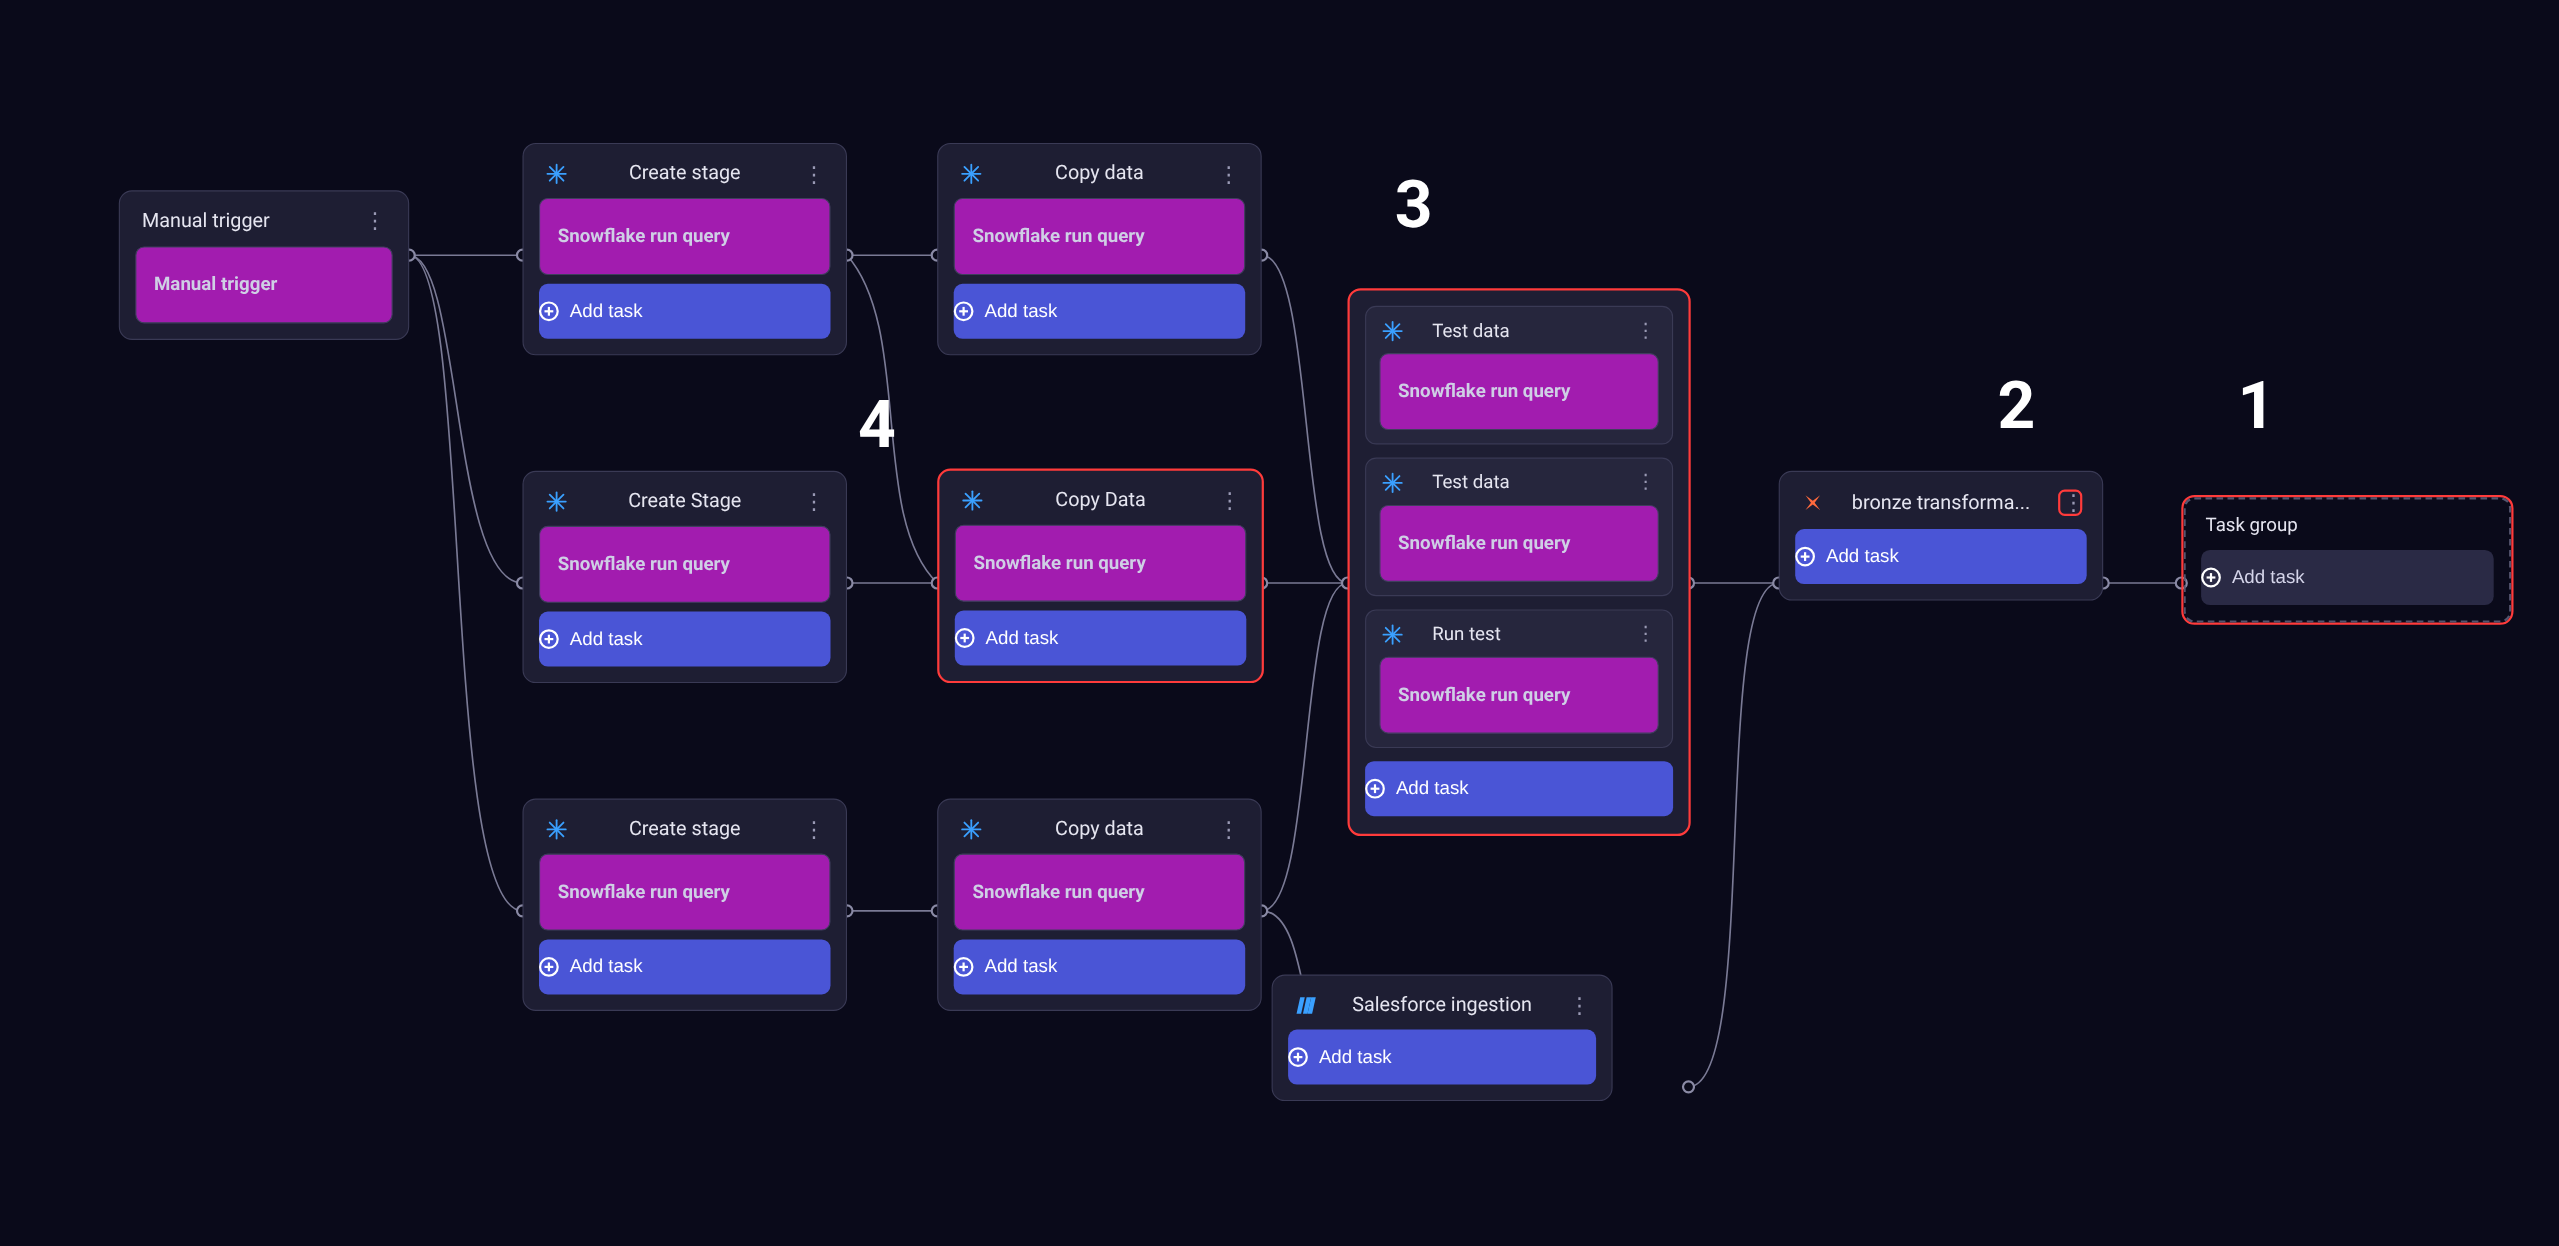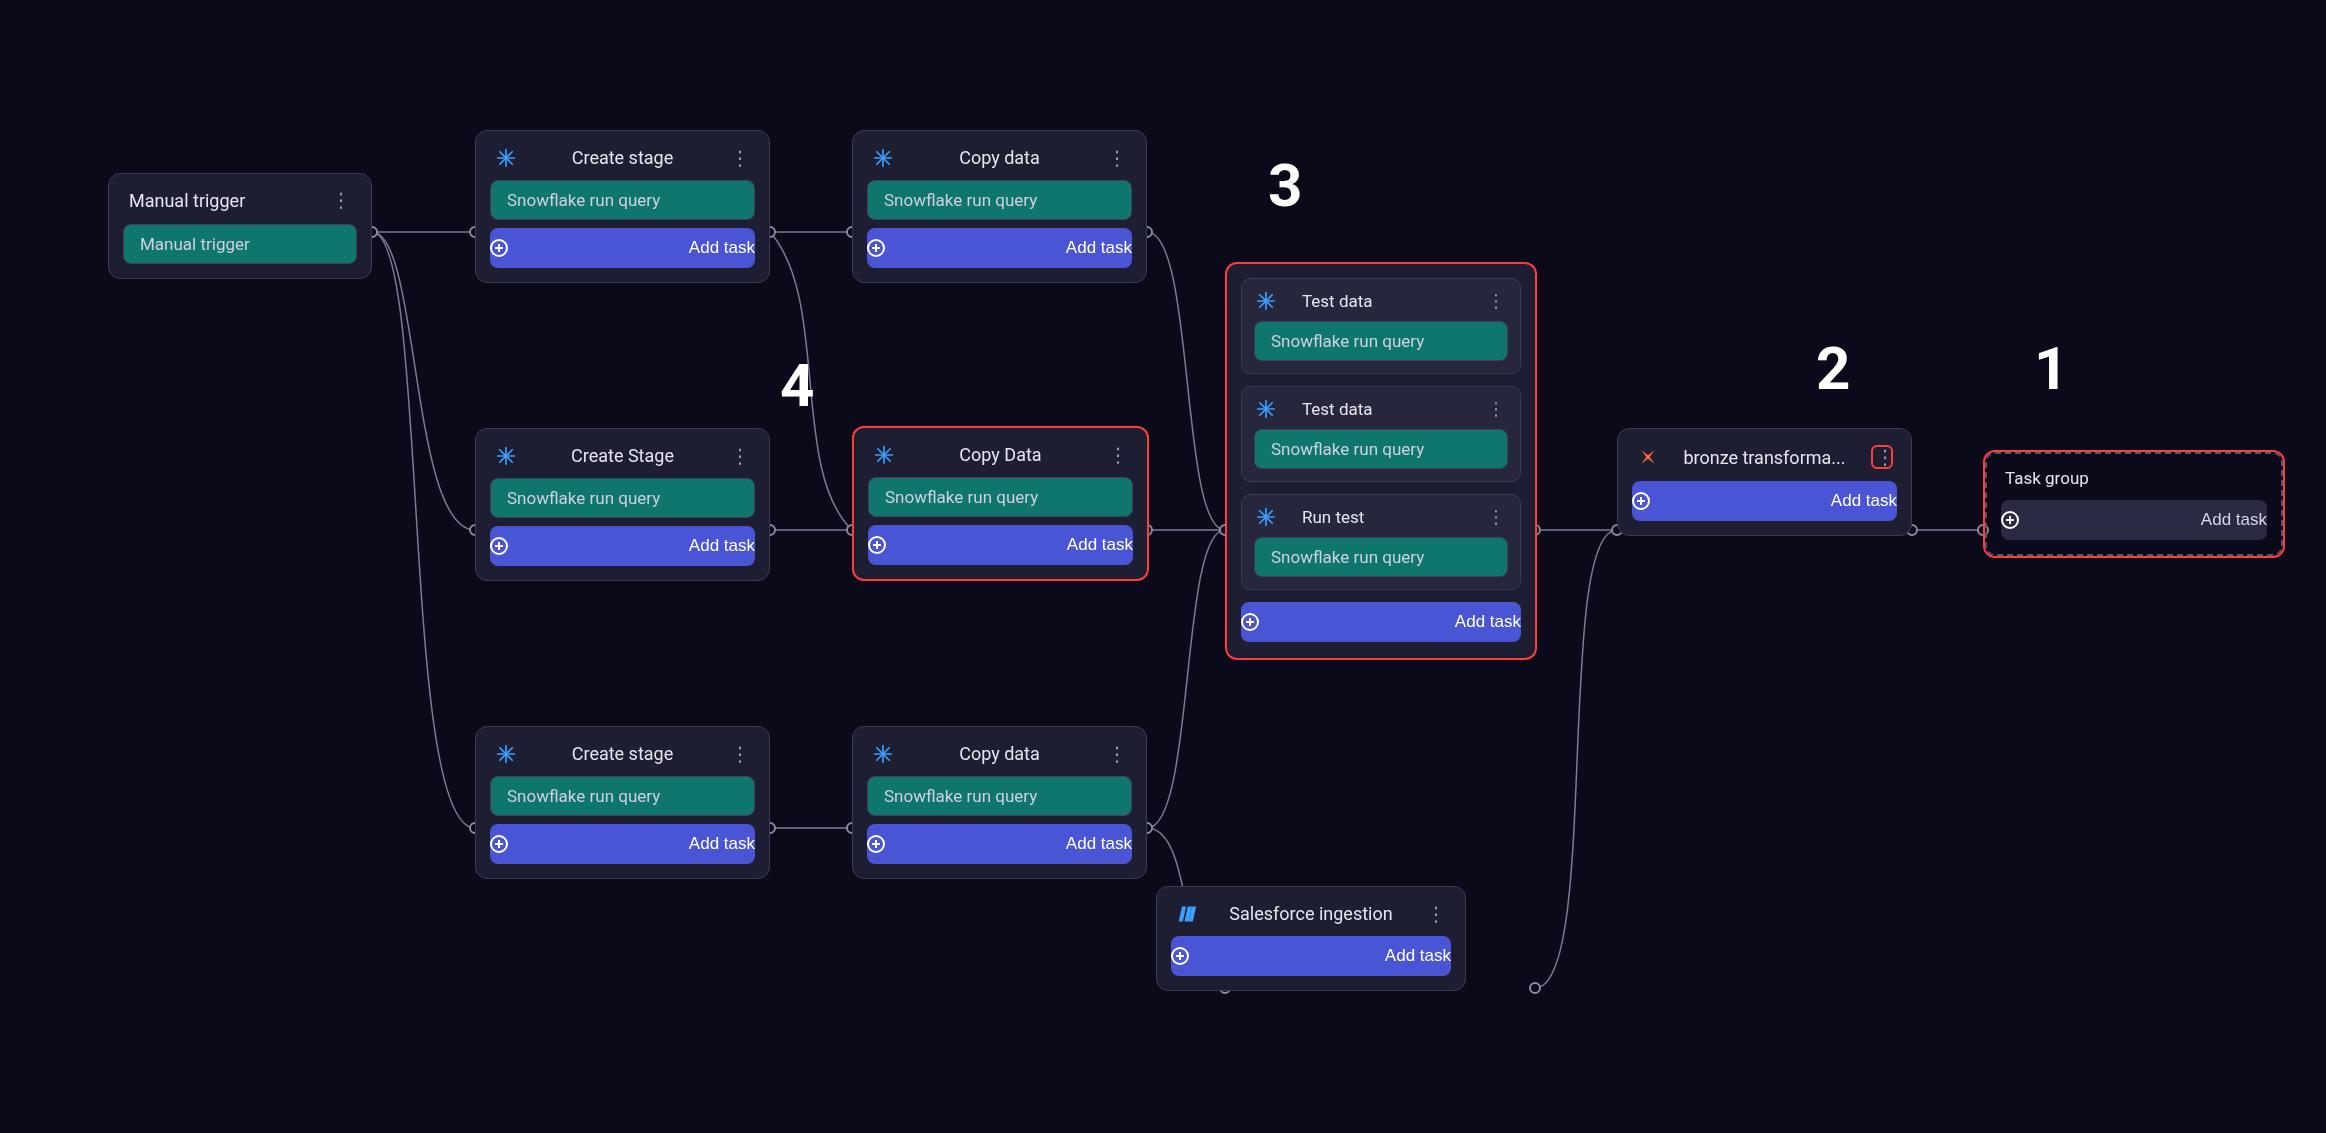--- a/index.html
+++ b/index.html
@@ -31,44 +31,45 @@
     border-radius:12px;
     padding:14px 14px;
   }
   .panel.highlight { border:2px solid #ff3b3b; }
   .panel .head { display:flex; align-items:center; gap:10px; padding:2px 4px 12px 6px; }
   .panel .head .title { flex:1; font-size:18px; color:#e5e5f0; overflow:hidden; white-space:nowrap; text-overflow:ellipsis;text-align:center; }
   .panel .head .dots { width:22px; text-align:center; color:#9a9ab5; font-size:20px; line-height:12px; cursor:pointer; letter-spacing:0; }
   .dots.highlight-kebab { border:2px solid #ff3b3b; border-radius:6px; padding:4px 2px; }
 
   .pill {
-    background:#0f766e;
+    background:#a21caf;
     border:1px solid #3f3f5d;
     border-radius:8px;
-    padding:9px 16px;
+    padding:24px 16px;
     font-size:17px;
     color:#cfcfe5;
     margin-bottom:8px;
+    font-weight:bold;
   }
 
   .subpanel {
     background:#26263d;
     border:1px solid #3a3a55;
     border-radius:10px;
     padding:12px 12px 12px 12px;
     margin-bottom:12px;
   }
   .subpanel .subhead { display:flex; align-items:center; gap:26px; padding:0 2px 10px 2px; }
   .subpanel .subhead .subtitle { flex:1; font-size:17px; color:#e5e5f0; }
   .subpanel .subhead .dots { width:20px; text-align:center; color:#9a9ab5; font-size:18px; line-height:10px; }
 
   .btn-add {
-    display:flex; align-items:center; justify-content:space-between; gap:10px;
+    display:flex; align-items:center; justify-content:flex-start; gap:10px;
     background:#4a55d6; color:#fff; border:none; border-radius:8px;
-    height:40px; width:100%; font-size:17px; cursor:pointer;
+    height:50px; width:100%; font-size:17px; cursor:pointer;
   }
   .plus-circle {
     display:inline-block; width:18px; height:18px; border:2px solid #fff; border-radius:50%;
     position:relative;
   }
   .plus-circle::before, .plus-circle::after {
     content:""; position:absolute; background:#fff;
   }
   .plus-circle::before { left:50%; top:3px; bottom:3px; width:2px; transform:translateX(-50%); }
   .plus-circle::after  { top:50%; left:3px; right:3px; height:2px; transform:translateY(-50%); }

